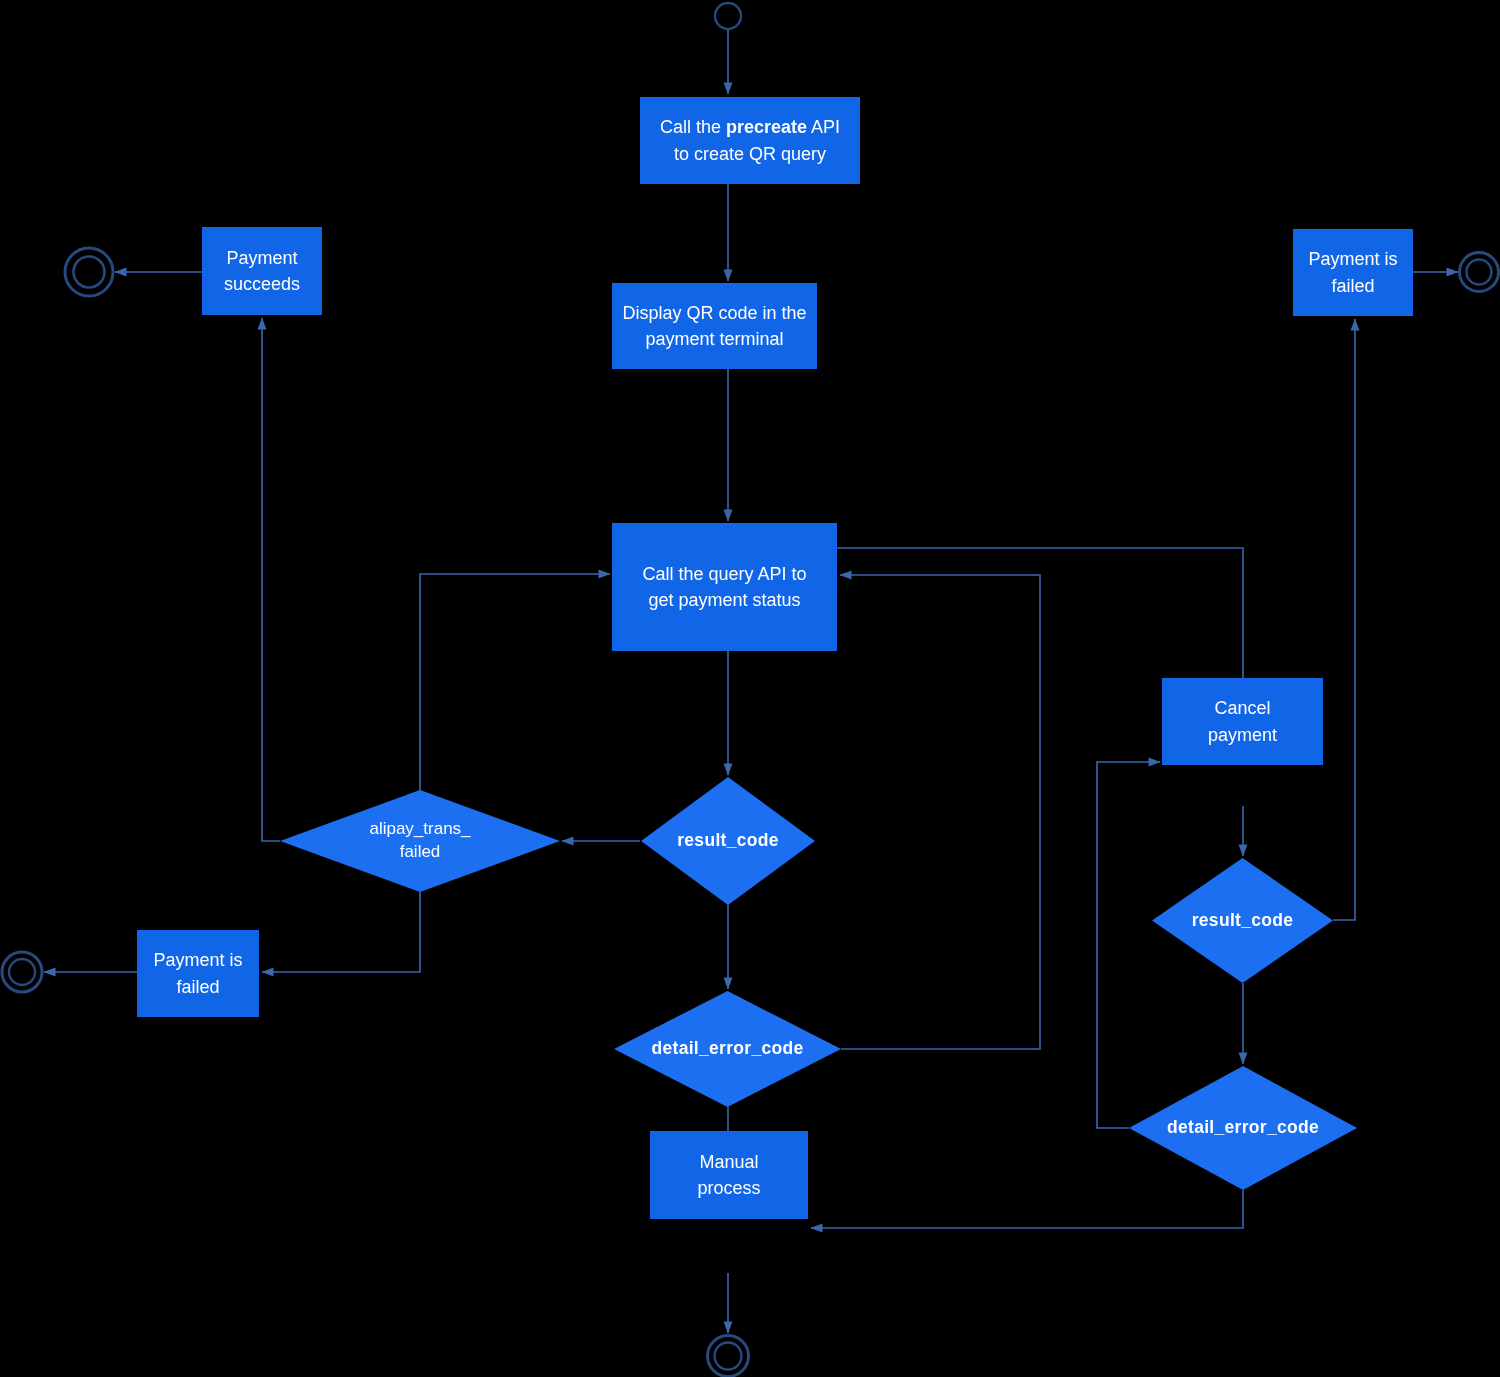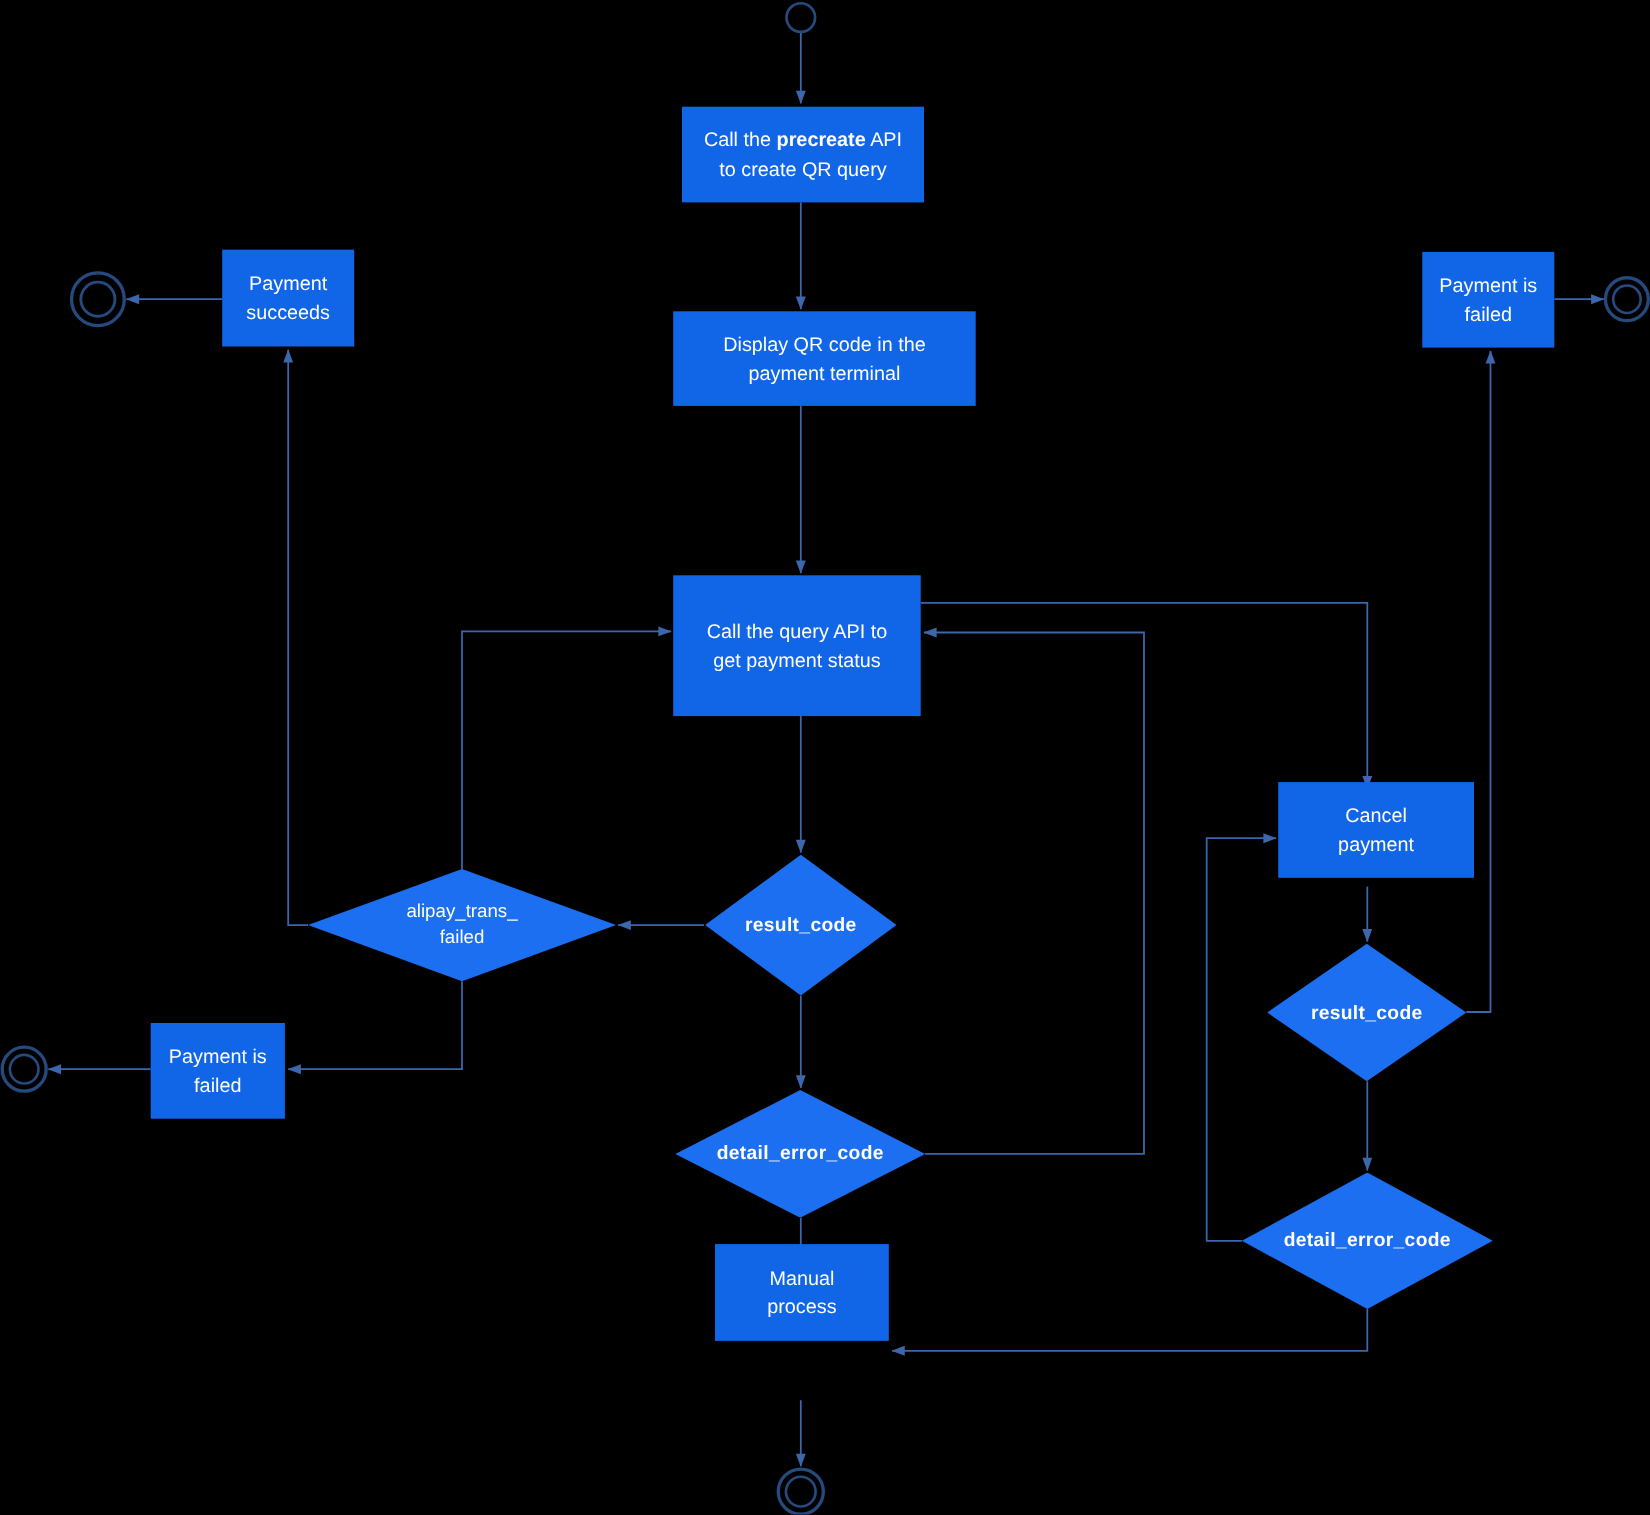--- a/index.html
+++ b/index.html
@@ -67,25 +67,25 @@
     <path class="edge" marker-end="url(#arrow)" d="M837 548 H1243 V717"></path>
     <path class="edge" marker-end="url(#arrow)" d="M1243 806 V856"></path>
     <path class="edge" marker-end="url(#arrow)" d="M1333 920 H1355 V319"></path>
     <path class="edge" marker-end="url(#arrow)" d="M1413 272 H1458"></path>
     <path class="edge" marker-end="url(#arrow)" d="M1243 983 V1064"></path>
     <path class="edge" marker-end="url(#arrow)" d="M1129 1128 H1097 V762 H1160"></path>
     <path class="edge" marker-end="url(#arrow)" d="M1243 1190 V1228 H811"></path>
     <path class="edge" marker-end="url(#arrow)" d="M728 1273 V1333"></path>
   </svg>
 
-  <div class="node rect" style="left:620px;top:97px;width:220px;height:87px">
+  <div class="node rect" style="left:640px;top:97px;width:220px;height:87px">
     <div class="lbl"><span class="run">Call the </span><span class="run b">precreate</span><span class="run"> API</span><br><span class="run">to create QR query</span></div>
   </div>
 
-  <div class="node rect" style="left:612px;top:283px;width:275px;height:86px">
+  <div class="node rect" style="left:612px;top:283px;width:205px;height:86px">
     <span class="lbl">Display QR code in the
 payment terminal</span>
   </div>
 
   <div class="node rect" style="left:612px;top:523px;width:225px;height:128px">
     <span class="lbl">Call the query API to
 get payment status</span>
   </div>
 
   <div class="node rect" style="left:202px;top:227px;width:120px;height:88px">
@@ -96,21 +96,21 @@
   <div class="node rect" style="left:1293px;top:229px;width:120px;height:87px">
     <span class="lbl">Payment is
 failed</span>
   </div>
 
   <div class="node rect" style="left:137px;top:930px;width:122px;height:87px">
     <span class="lbl">Payment is
 failed</span>
   </div>
 
-  <div class="node rect" style="left:1162px;top:711px;width:178px;height:87px">
+  <div class="node rect" style="left:1162px;top:678px;width:161px;height:87px">
     <span class="lbl">Cancel
 payment</span>
   </div>
 
   <div class="node rect" style="left:650px;top:1131px;width:158px;height:88px">
     <span class="lbl">Manual
 process</span>
   </div>
 
   <div class="node diamond" style="left:280px;top:790px;width:280px;height:102px">

